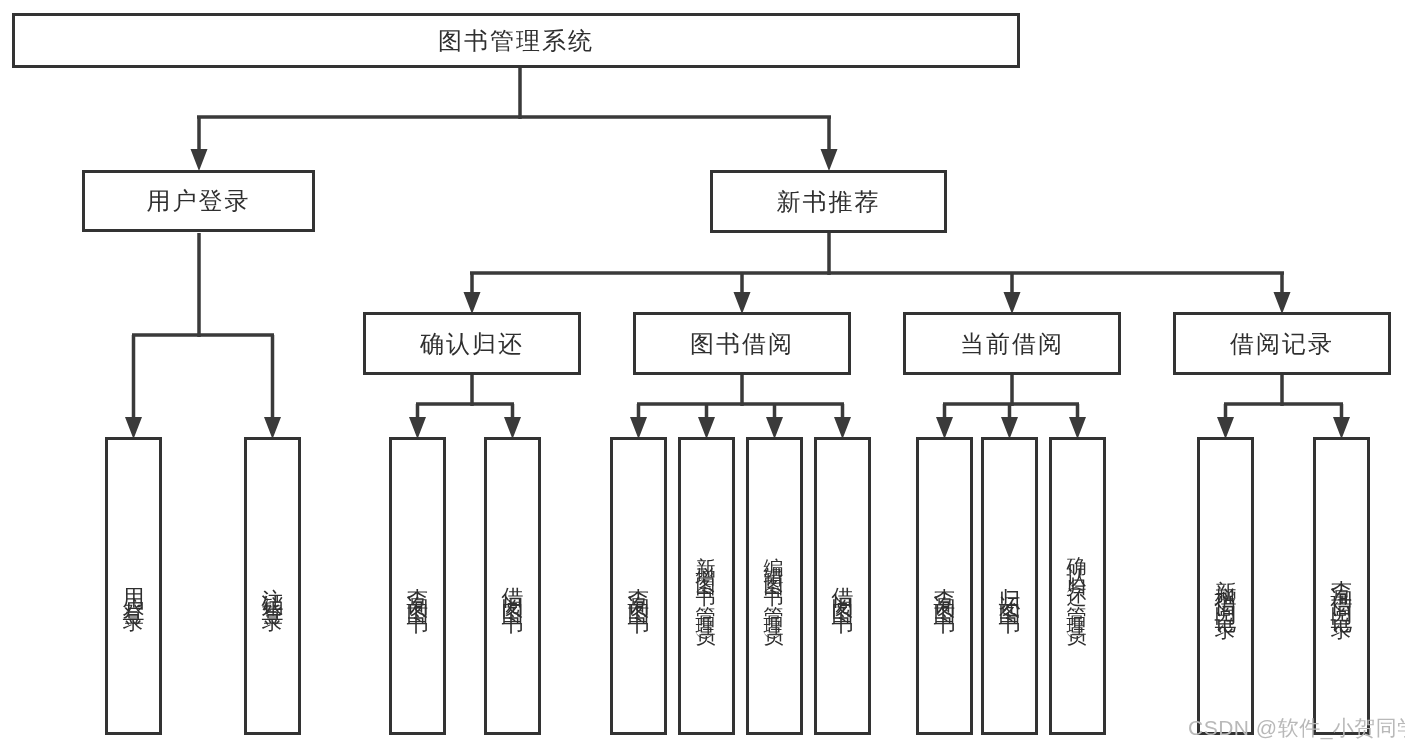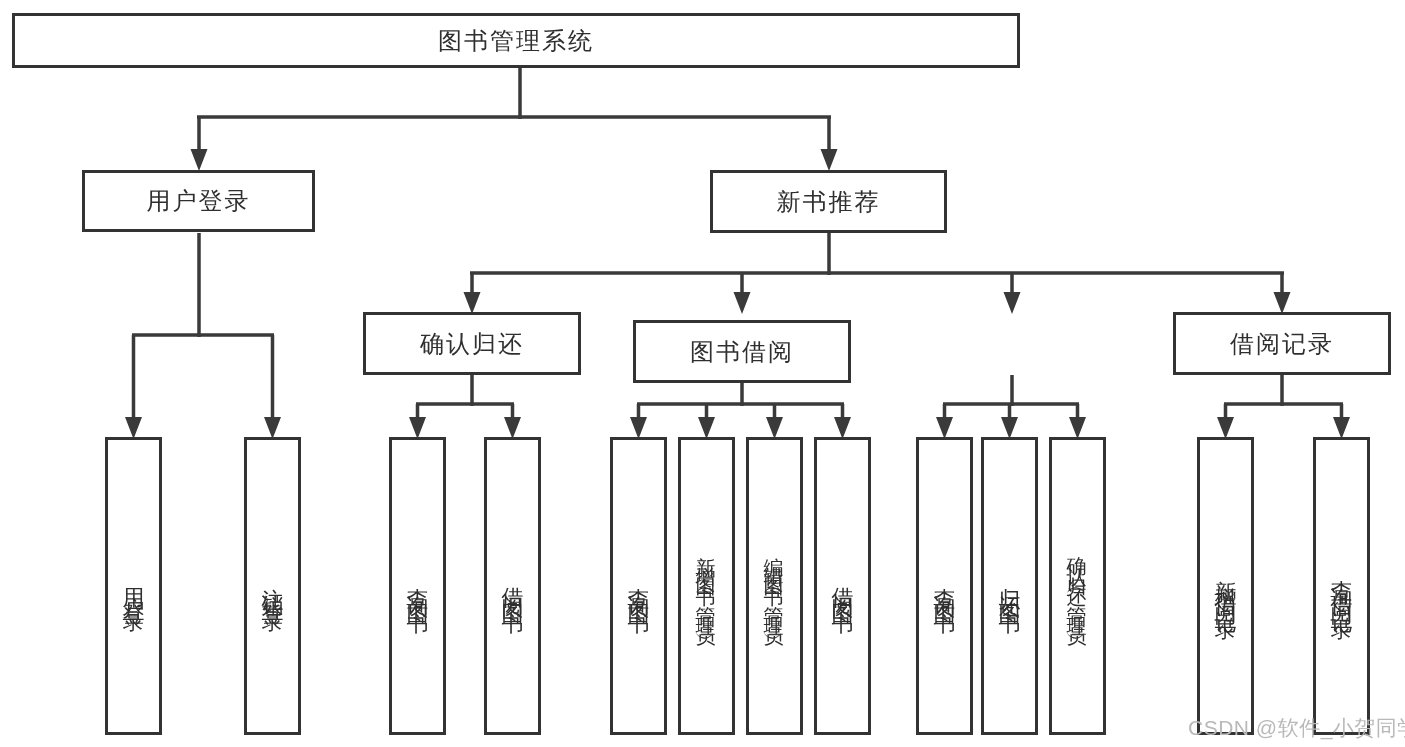--- a/index.html
+++ b/index.html
@@ -73,21 +73,22 @@
              M1217 417 L1234 417 L1225.5 439 Z
              M1333 417 L1350 417 L1341.5 439 Z"></path>
   </svg>
 
   <div class="box hbox" style="left:12px;top:13px;width:1008px;height:55px">图书管理系统</div>
 
   <div class="box hbox" style="left:82px;top:170px;width:233px;height:62px">用户登录</div>
   <div class="box hbox" style="left:710px;top:170px;width:237px;height:63px">新书推荐</div>
 
   <div class="box hbox" style="left:363px;top:312px;width:218px;height:63px">确认归还</div>
-  <div class="box hbox" style="left:633px;top:320px;width:218px;height:63px">图书借阅</div>
+  <div class="box hbox" style="left:633px;top:312px;width:218px;height:63px">图书借阅</div>
+  <div class="box hbox" style="left:903px;top:312px;width:218px;height:63px">当前借阅</div>
   <div class="box hbox" style="left:1173px;top:312px;width:218px;height:63px">借阅记录</div>
 
   <div class="box leaf" style="left:105px">用户登录</div>
   <div class="box leaf" style="left:244px">注销登录</div>
 
   <div class="box leaf" style="left:389px">查询图书</div>
   <div class="box leaf" style="left:484px">借阅图书</div>
 
   <div class="box leaf" style="left:610px">查询图书</div>
   <div class="box leaf long" style="left:678px">新增图书（管理员）</div>

